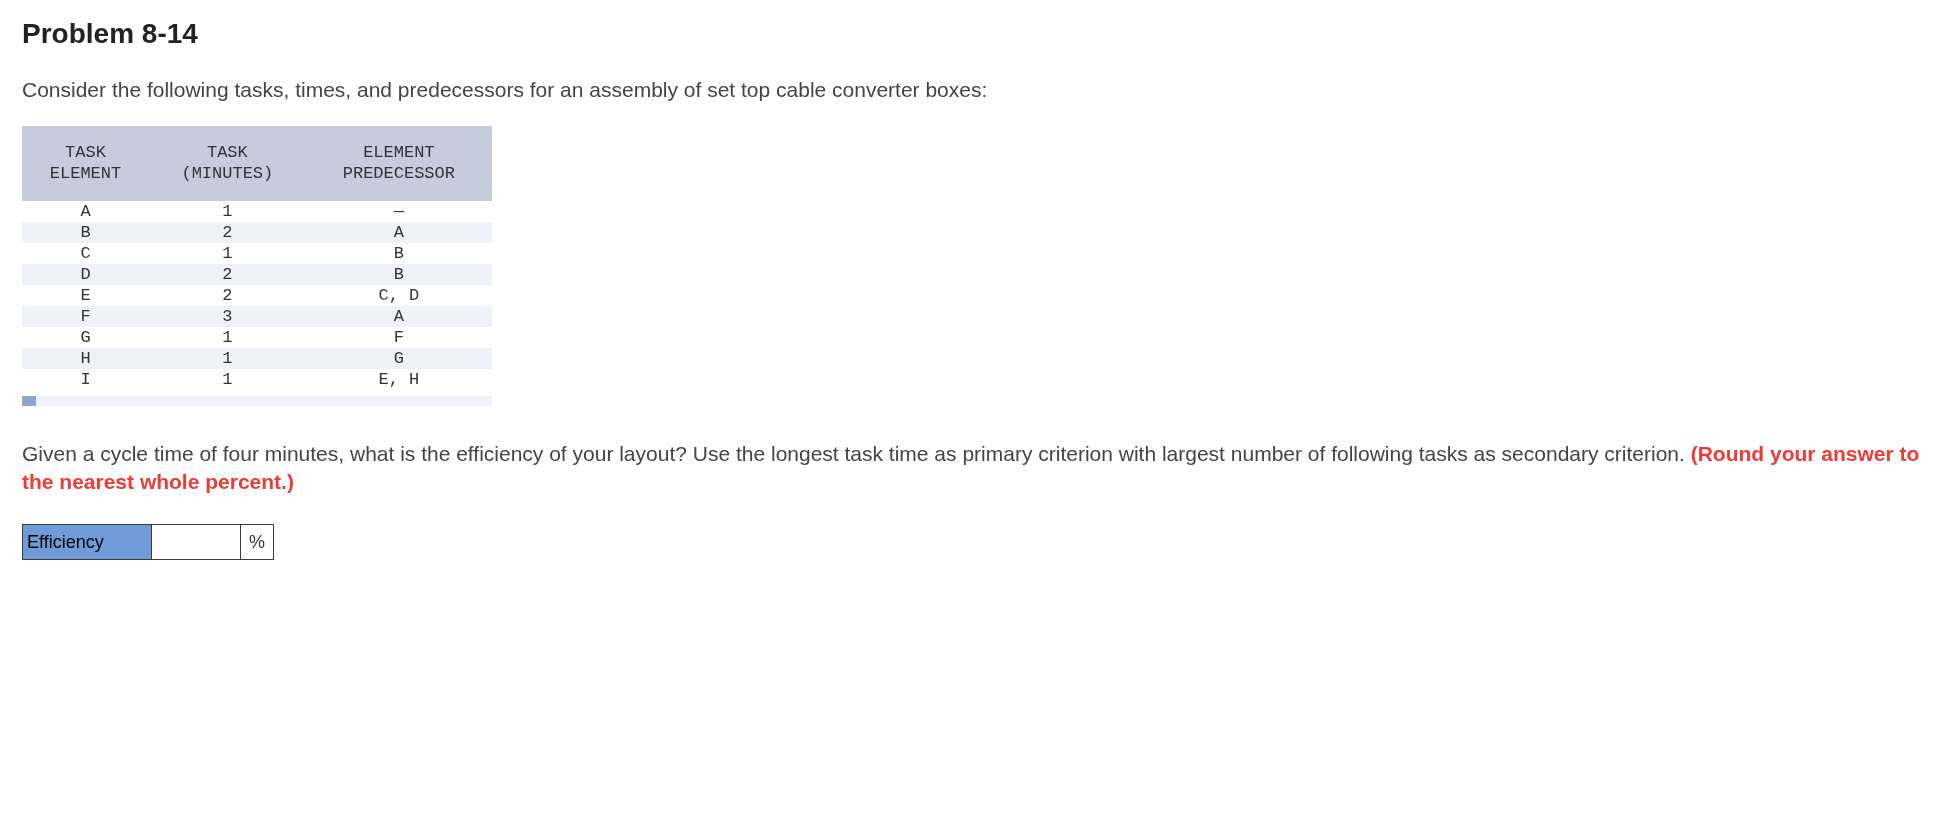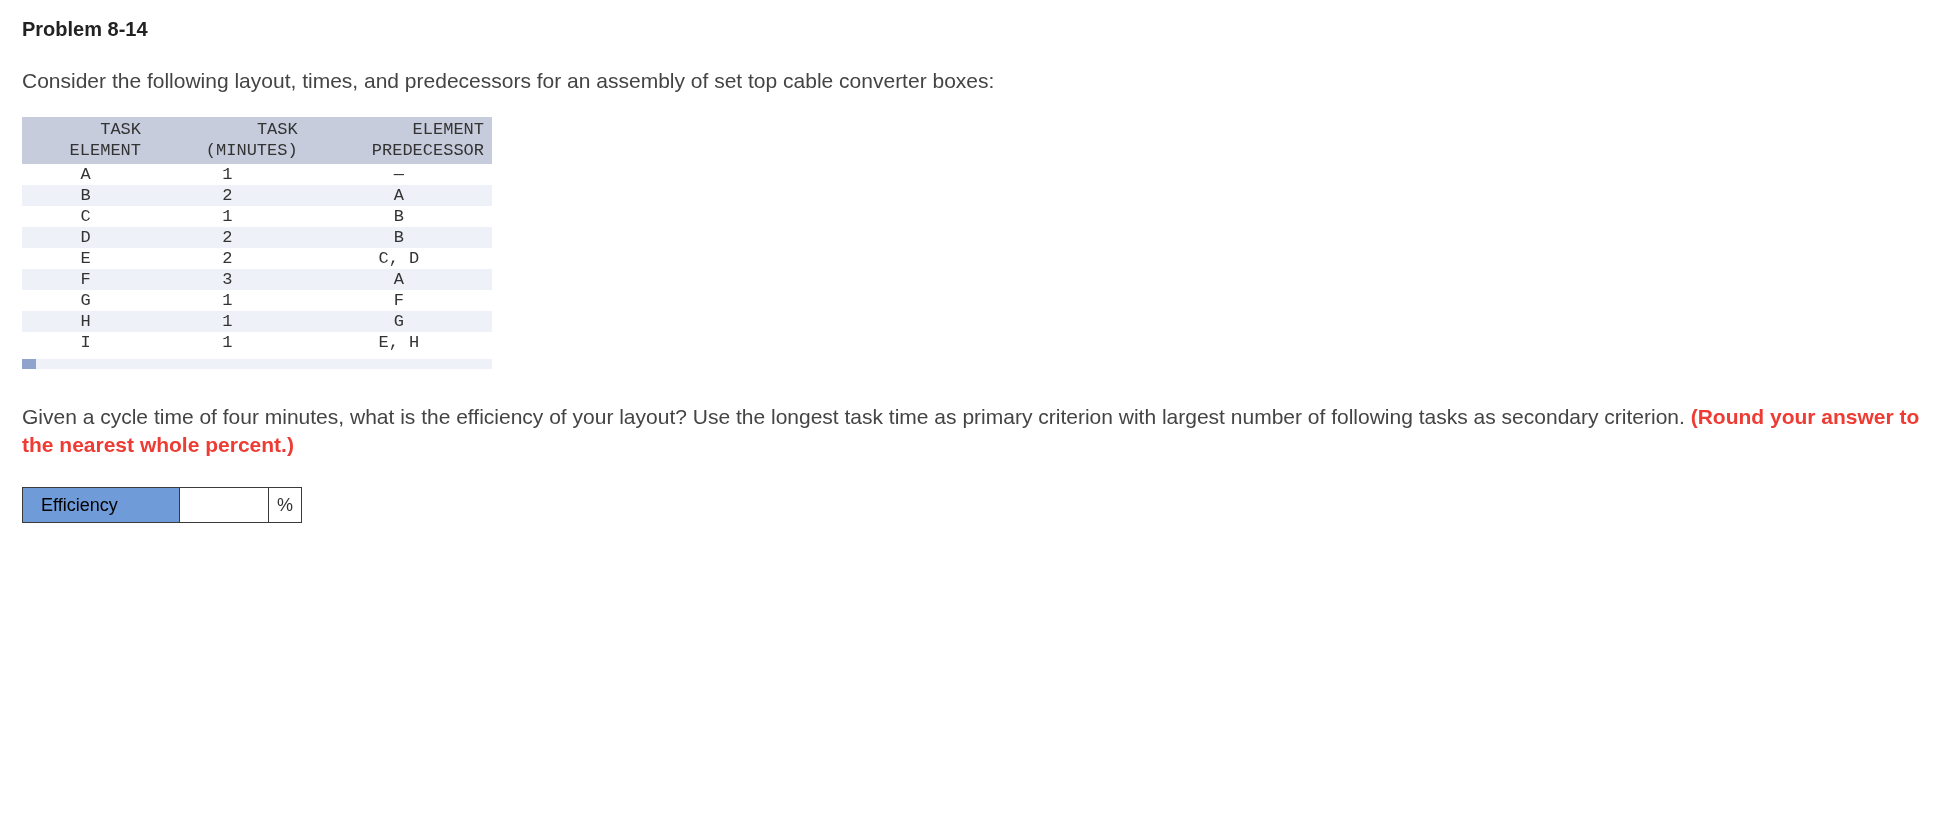--- a/index.html
+++ b/index.html
@@ -3,42 +3,42 @@
 <meta charset="utf-8">
 <style>
   body {
     margin: 0;
     padding: 18px 22px;
     font-family: Arial, Helvetica, sans-serif;
     color: #333;
     background: #fff;
   }
   .title {
-    font-size: 20px;
+    font-size: 28px;
     font-weight: 700;
     color: #222;
     margin-bottom: 28px;
   }
   .intro {
     font-size: 21px;
     color: #444;
     margin-bottom: 24px;
   }
   .task-table {
     border-collapse: collapse;
     font-family: "Courier New", Courier, monospace;
     font-size: 17px;
     width: 470px;
     margin-bottom: 6px;
   }
   .task-table th {
     background: #c6ccdc;
     font-weight: 400;
-    padding: 2px 8px;
-    text-align: right;
+    padding: 16px 8px;
+    text-align: center;
     border: none;
     white-space: pre-line;
     line-height: 1.25;
   }
   .task-table td {
     text-align: center;
     padding: 1px 8px;
     border: none;
   }
   .task-table tbody tr:nth-child(even) td {
@@ -73,21 +73,21 @@
     display: flex;
     align-items: stretch;
     height: 34px;
     width: fit-content;
     border: 1px solid #3a3a3a;
   }
   .answer-label {
     background: #6f9bd8;
     color: #000;
     font-size: 18px;
-    padding: 0 18px;
+    padding: 0 4px;
     display: flex;
     align-items: center;
     border-right: 1px solid #3a3a3a;
     min-width: 120px;
   }
   .answer-input {
     width: 80px;
     border: none;
     border-right: 1px solid #3a3a3a;
     outline: none;
@@ -102,21 +102,21 @@
     padding: 0 8px;
     display: flex;
     align-items: center;
   }
 </style>
 </head>
 <body>
 
 <div class="title">Problem 8-14</div>
 
-<div class="intro">Consider the following layout, times, and predecessors for an assembly of set top cable converter boxes:</div>
+<div class="intro">Consider the following tasks, times, and predecessors for an assembly of set top cable converter boxes:</div>
 
 <table class="task-table">
   <thead>
     <tr>
       <th>TASK
 ELEMENT</th>
       <th>TASK
 (MINUTES)</th>
       <th>ELEMENT
 PREDECESSOR</th>

